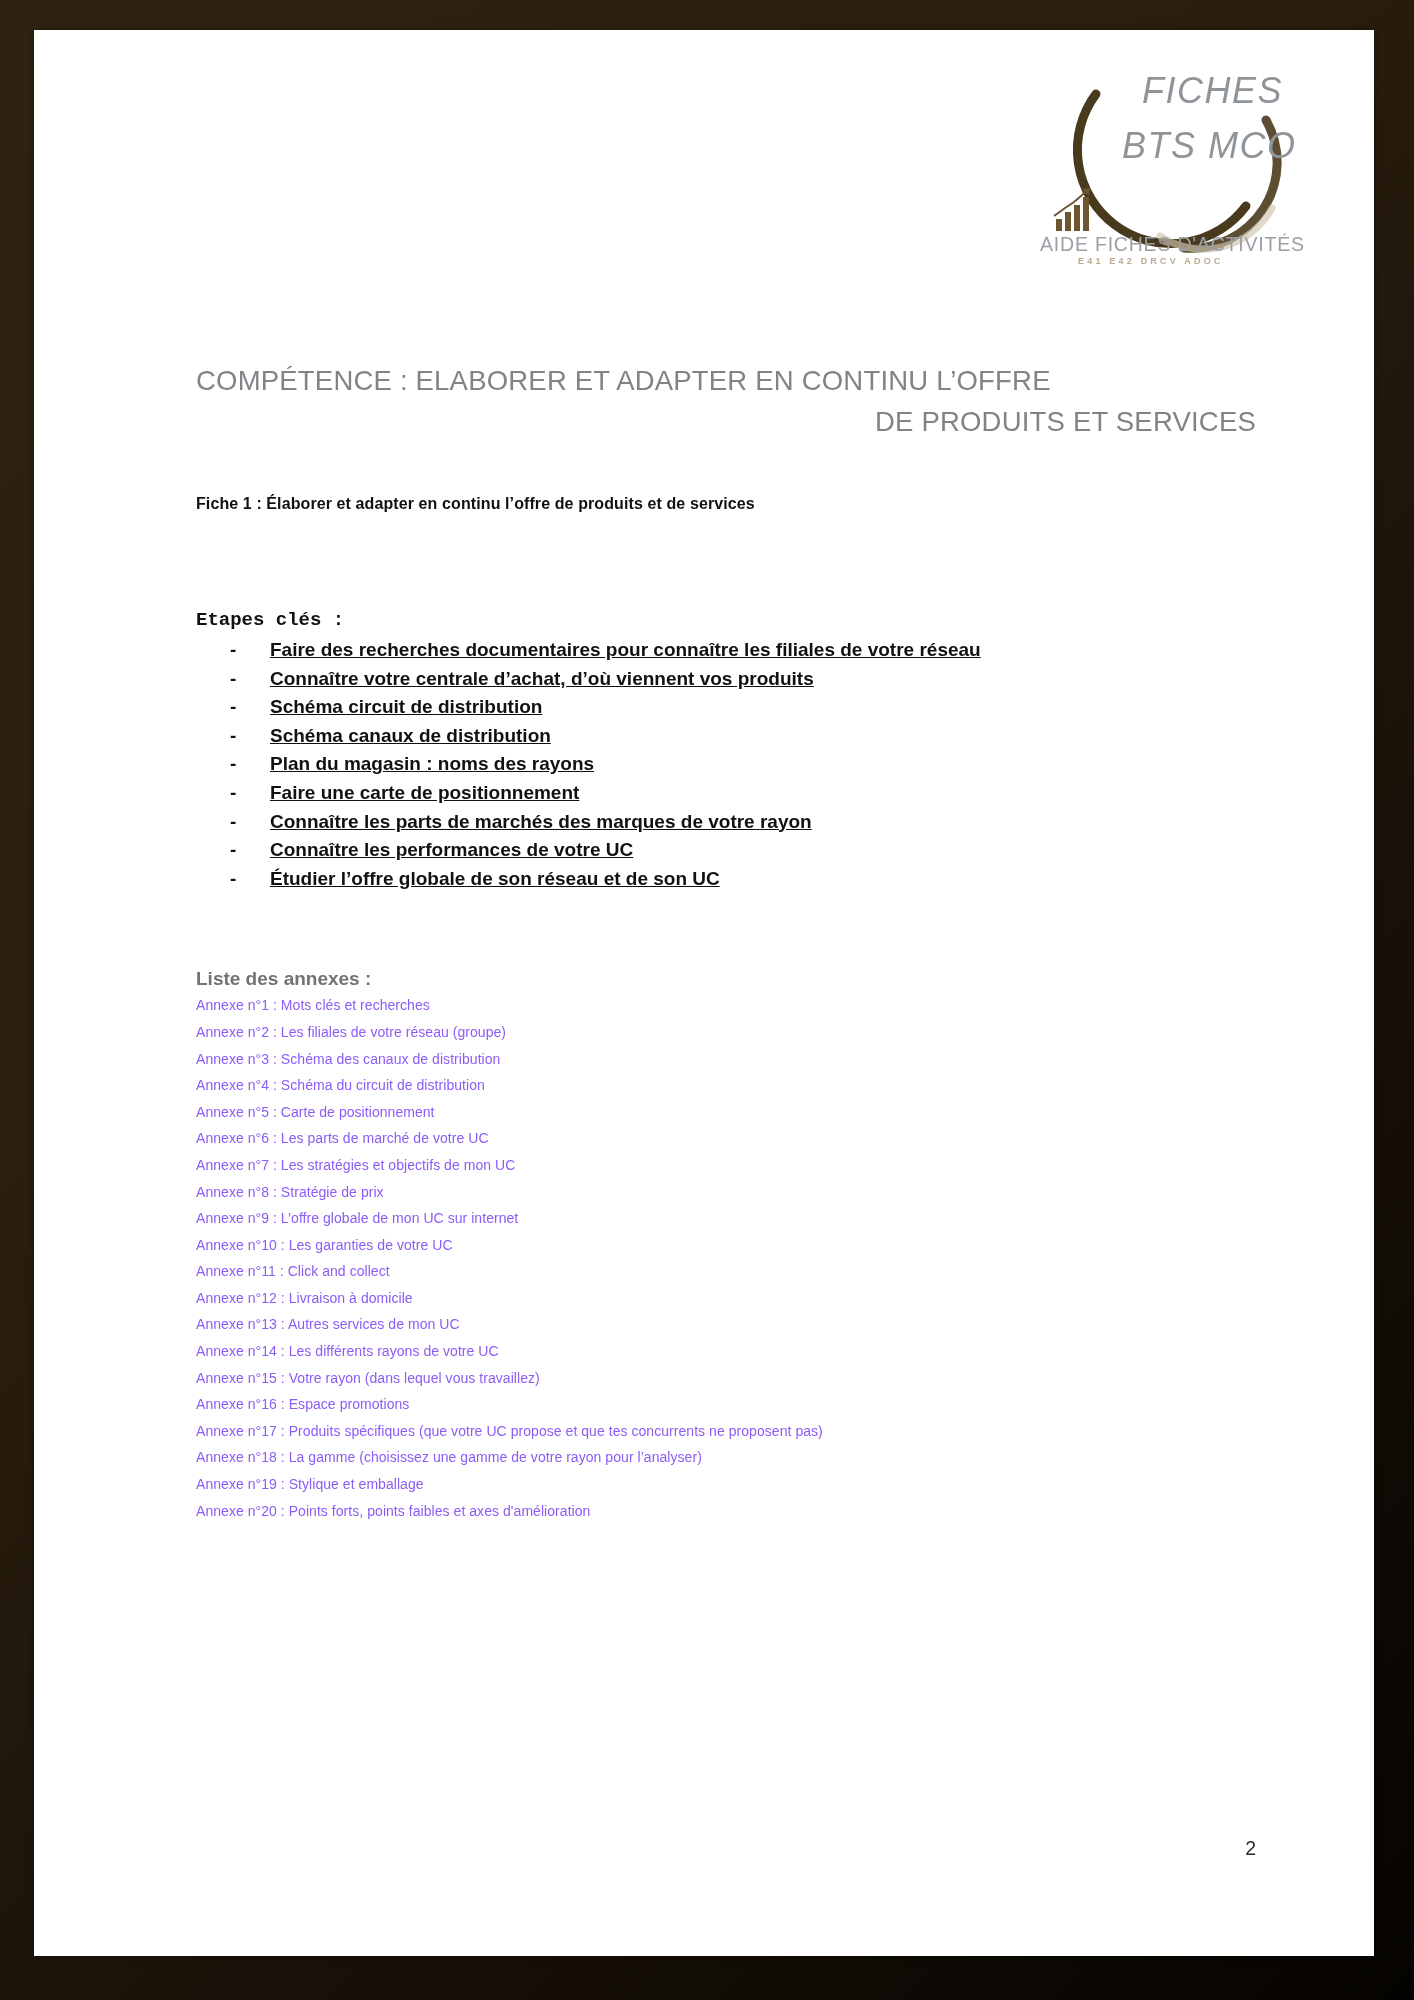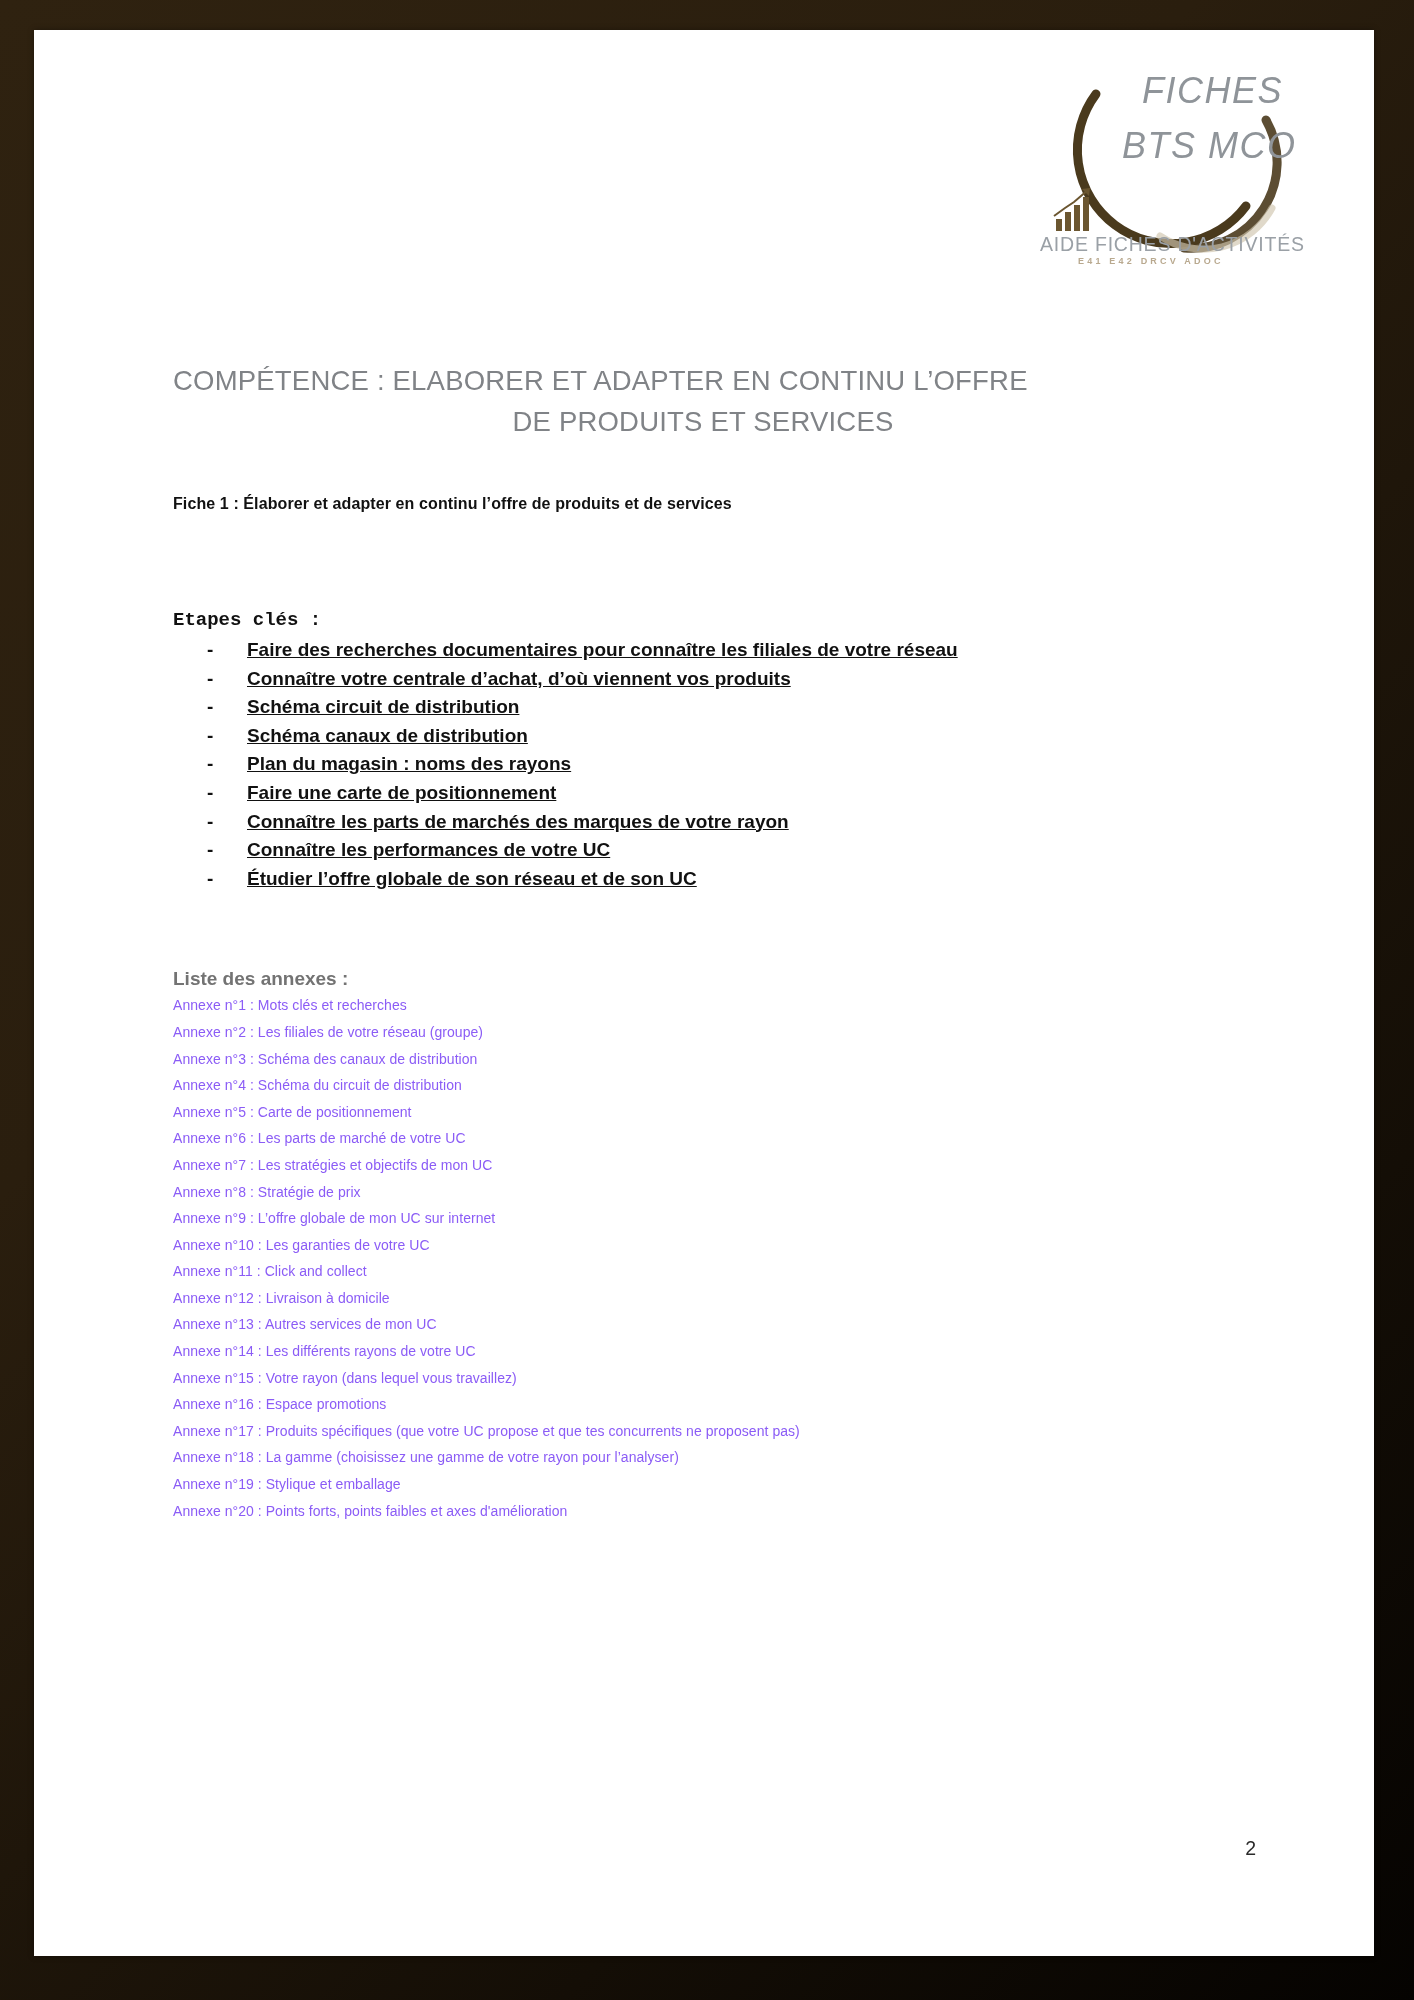--- a/index.html
+++ b/index.html
@@ -63,37 +63,37 @@
     font-family: "Liberation Sans", sans-serif;
     fill: #b9a98f;
     font-size: 9px;
     letter-spacing: 3.2px;
     font-weight: bold;
   }
 
   
   .content {
     position: absolute;
-    left: 139px;
+    left: 162px;
     top: 330px;
     width: 1060px;
   }
 
   .doc-title {
     color: #808387;
     font-size: 27.5px;
     line-height: 41px;
     letter-spacing: 0.2px;
     text-align: justify;
     margin: 0 0 0 0;
     font-weight: normal;
   }
   .doc-title .line2 {
     display: block;
-    text-align: center;
+    text-align: right;
   }
 
   .fiche-subtitle {
     margin-top: 53px;
     font-size: 16px;
     font-weight: bold;
     color: #111111;
     letter-spacing: 0.1px;
   }
 

